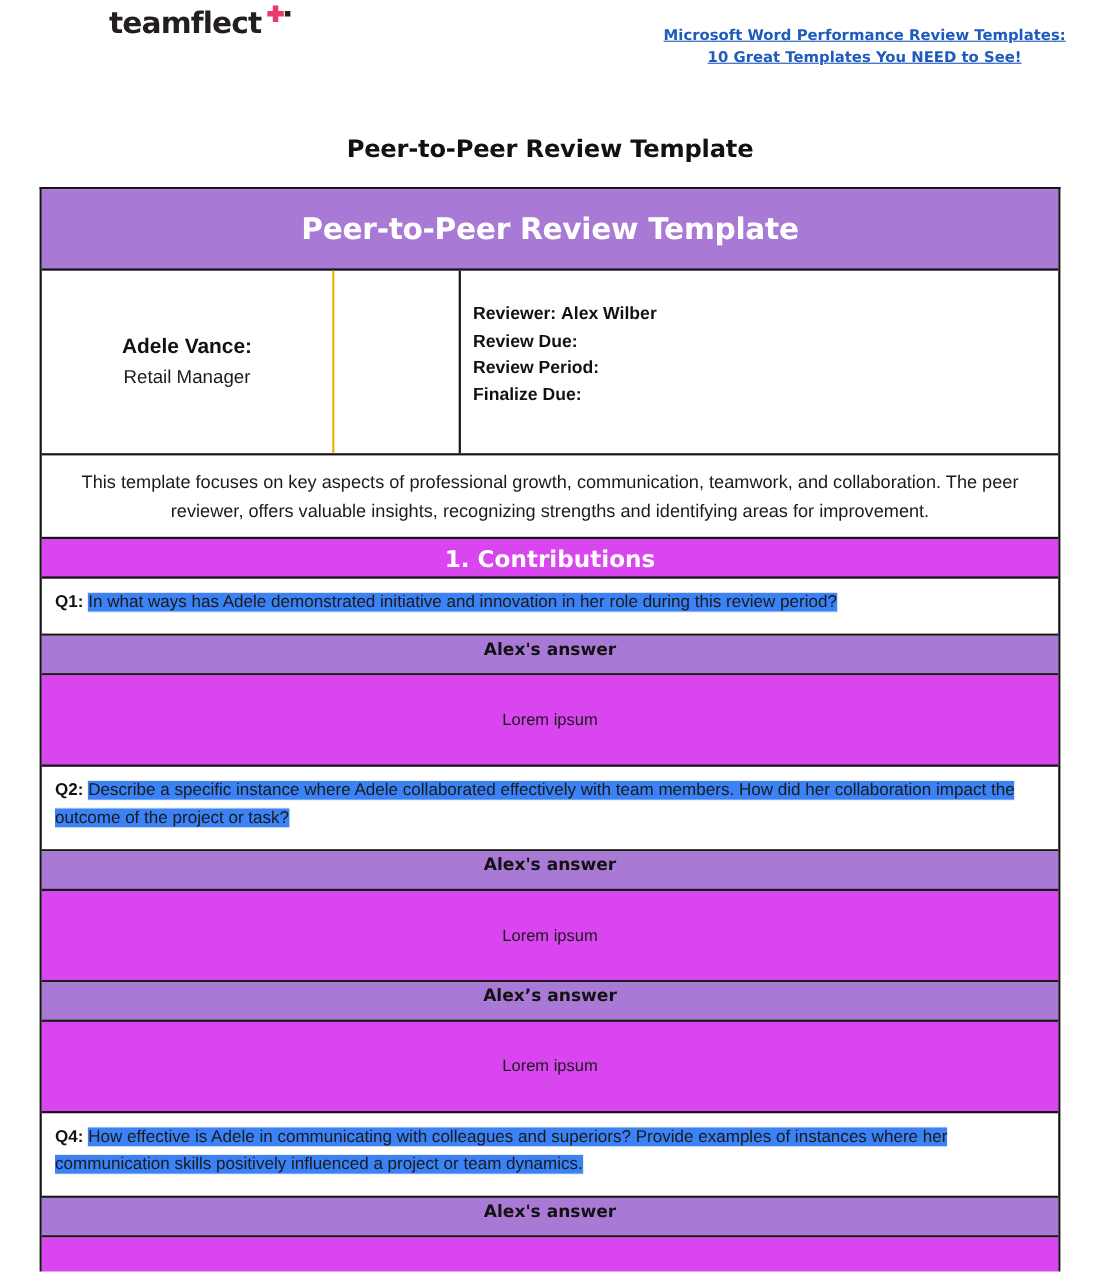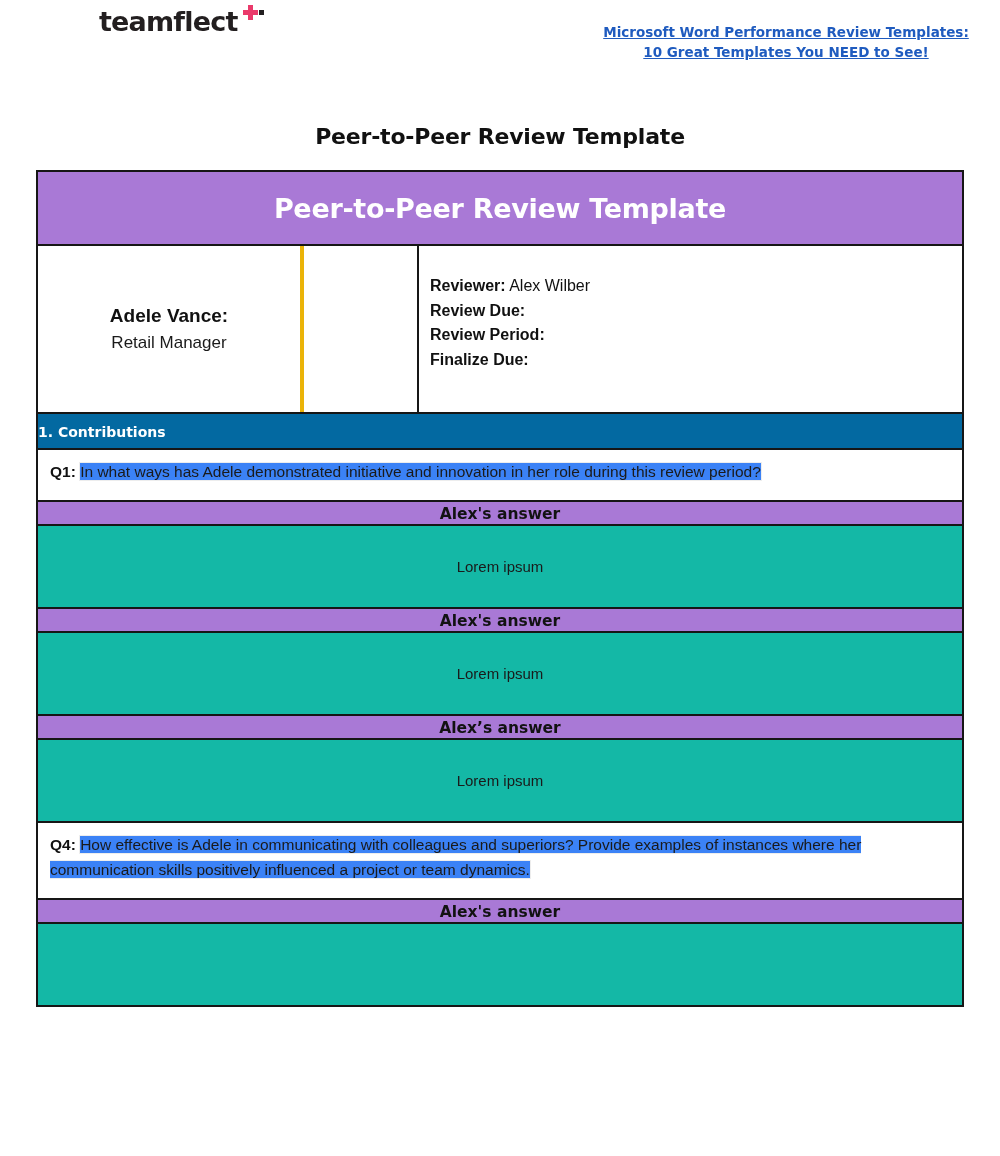--- a/index.html
+++ b/index.html
@@ -130,21 +130,21 @@
   }
 
   
   .info-row {
     display: flex;
     height: 168px;
   }
   .info-col-1 {
     width: 266px;
     flex: 0 0 266px;
-    border-right: 4px solid #eab308;
+    border-right: 2px solid #eab308;
     display: flex;
     flex-direction: column;
     align-items: center;
     justify-content: center;
     box-sizing: border-box;
   }
   .info-col-2 {
     width: 115px;
     flex: 0 0 115px;
     border-right: 2px solid #161616;
@@ -165,37 +165,38 @@
     font-size: 17px;
     color: #1a1a1a;
     line-height: 26px;
   }
   .meta-line {
     font-size: 16px;
     line-height: 24.5px;
     color: #111111;
   }
   .meta-line b { font-weight: bold; }
-  .meta-val { font-weight: normal; }
+  .meta-val { font-weight: bold; }
 
   
   .desc {
     padding: 12px 26px 10px 26px;
     text-align: center;
     font-size: 16.5px;
     line-height: 26px;
     color: #1a1a1a;
   }
 
   
   .section-head {
-    background: #0369a1;
+    background: #d946ef;
+    text-align: center;
     color: #ffffff;
     font-weight: bold;
-    font-size: 14px;
+    font-size: 21px;
     height: 36px;
     line-height: 36px;
     font-family: "DejaVu Sans", sans-serif;
   }
 
   
   .question {
     padding: 9px 12px 16px 12px;
     font-size: 15.5px;
     line-height: 25px;
@@ -212,27 +213,27 @@
     box-shadow: 0 0 0 1px #ededed;
   }
 
   
   .answer-head {
     background: #a979d6;
     text-align: center;
     color: #121212;
     font-weight: bold;
     font-size: 15.5px;
-    height: 24px;
+    height: 36px;
     line-height: 24px;
     font-family: "DejaVu Sans", sans-serif;
   }
   
   .answer-body {
-    background: #14b8a6;
+    background: #d946ef;
     height: 83px;
     display: flex;
     align-items: center;
     justify-content: center;
     font-size: 15px;
     color: #1a1a1a;
   }
 </style>
 </head>
 <body>
@@ -278,30 +279,35 @@
           <b>Review Period:</b>
           <span class="meta-val"></span>
         </div>
         <div class="meta-line">
           <b>Finalize Due:</b>
           <span class="meta-val"></span>
         </div>
       </div>
     </div>
 
+    <div class="row desc">This template focuses on key aspects of professional growth, communication, teamwork, and collaboration. The peer reviewer, offers valuable insights, recognizing strengths and identifying areas for improvement.</div>
 
     <div class="row section-head">1. Contributions</div>
 
     <div class="row question">
       <span class="qnum">Q1:</span>
       <span class="qtext">In what ways has Adele demonstrated initiative and innovation in her role during this review period?</span>
     </div>
     <div class="row answer-head">Alex's answer</div>
     <div class="row answer-body">Lorem ipsum</div>
 
+    <div class="row question">
+      <span class="qnum">Q2:</span>
+      <span class="qtext">Describe a specific instance where Adele collaborated effectively with team members. How did her collaboration impact the outcome of the project or task?</span>
+    </div>
     <div class="row answer-head">Alex's answer</div>
     <div class="row answer-body">Lorem ipsum</div>
 
     <div class="row answer-head">Alex’s answer</div>
     <div class="row answer-body">Lorem ipsum</div>
 
     <div class="row question">
       <span class="qnum">Q4:</span>
       <span class="qtext">How effective is Adele in communicating with colleagues and superiors? Provide examples of instances where her communication skills positively influenced a project or team dynamics.</span>
     </div>

